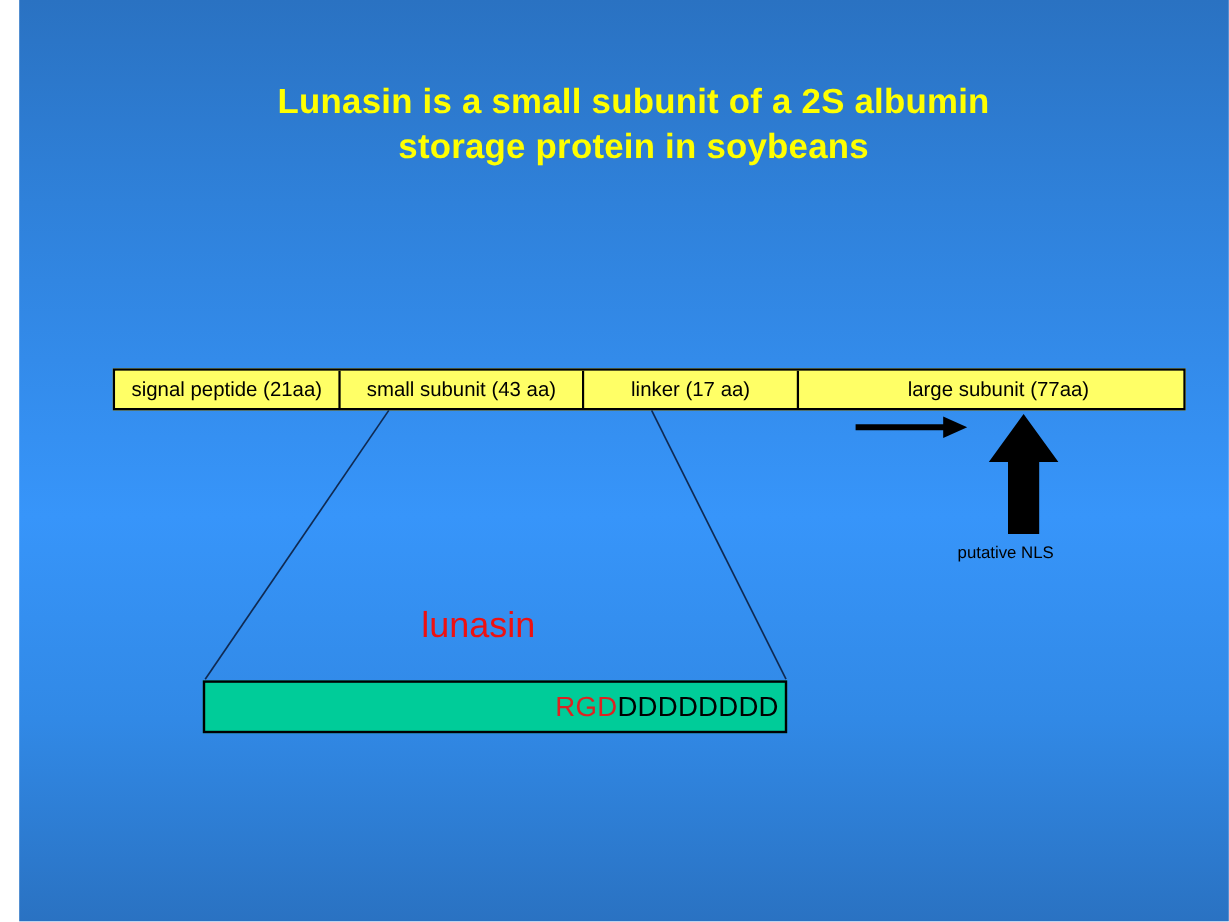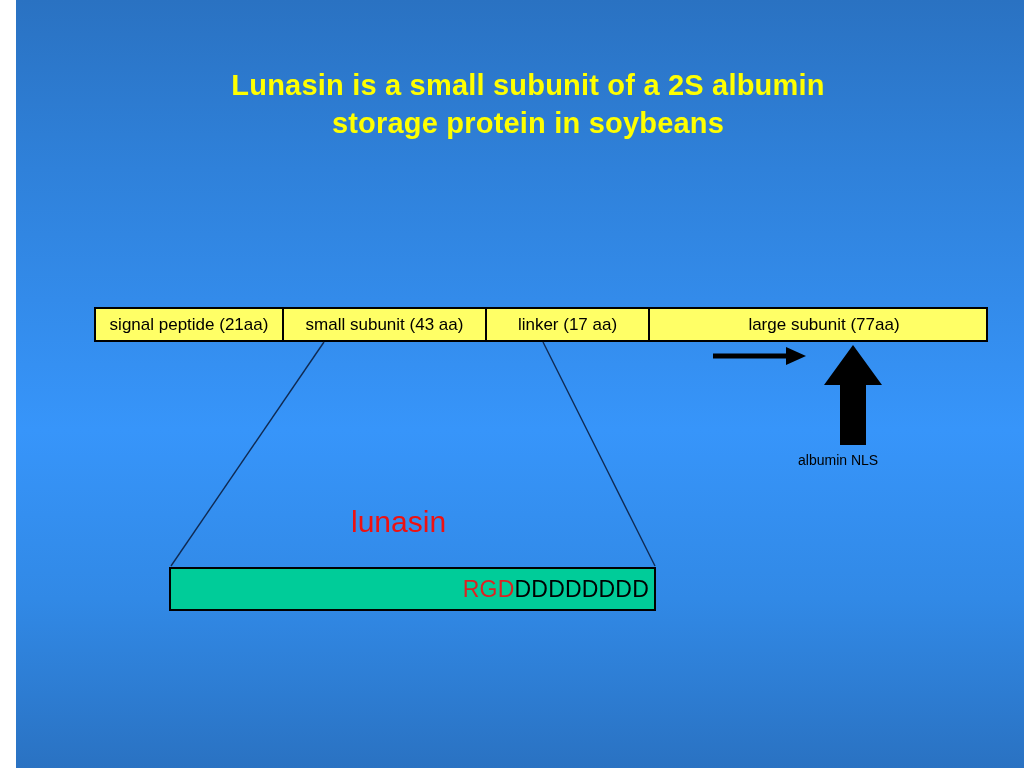--- a/index.html
+++ b/index.html
@@ -76,21 +76,21 @@
     box-sizing: border-box;
     border-right: 2px solid #000000;
     white-space: nowrap;
     overflow: hidden;
   }
   .seg:last-child {
     border-right: none;
   }
   .seg-signal { width: 188px; }
   .seg-small  { width: 203px; }
-  .seg-linker { width: 163px; }
+  .seg-linker { width: 179px; }
   .seg-large  { flex: 1 1 auto; padding-left: 12px; }
 
   
   #overlay {
     position: absolute;
     left: 0;
     top: 0;
     width: 1024px;
     height: 768px;
     pointer-events: none;
@@ -169,21 +169,21 @@
     <g>
       <line x1="697" y1="356" x2="772" y2="356" stroke="#000000" stroke-width="5"></line>
       <polygon points="770,347 790,356 770,365" fill="#000000"></polygon>
     </g>
 
     <g>
       <polygon points="837,345 866,385 850,385 850,445 824,445 824,385 808,385" fill="#000000"></polygon>
     </g>
   </svg>
 
-  <div id="nls-label">albumin NLS</div>
+  <div id="nls-label">putative NLS</div>
 
   <div id="lunasin-label">lunasin</div>
 
   <div id="lunasin-box">
     <span id="lunasin-seq">
       <span class="rgd">RGD</span><span class="poly-d">DDDDDDDD</span>
     </span>
   </div>
 
 </div>

